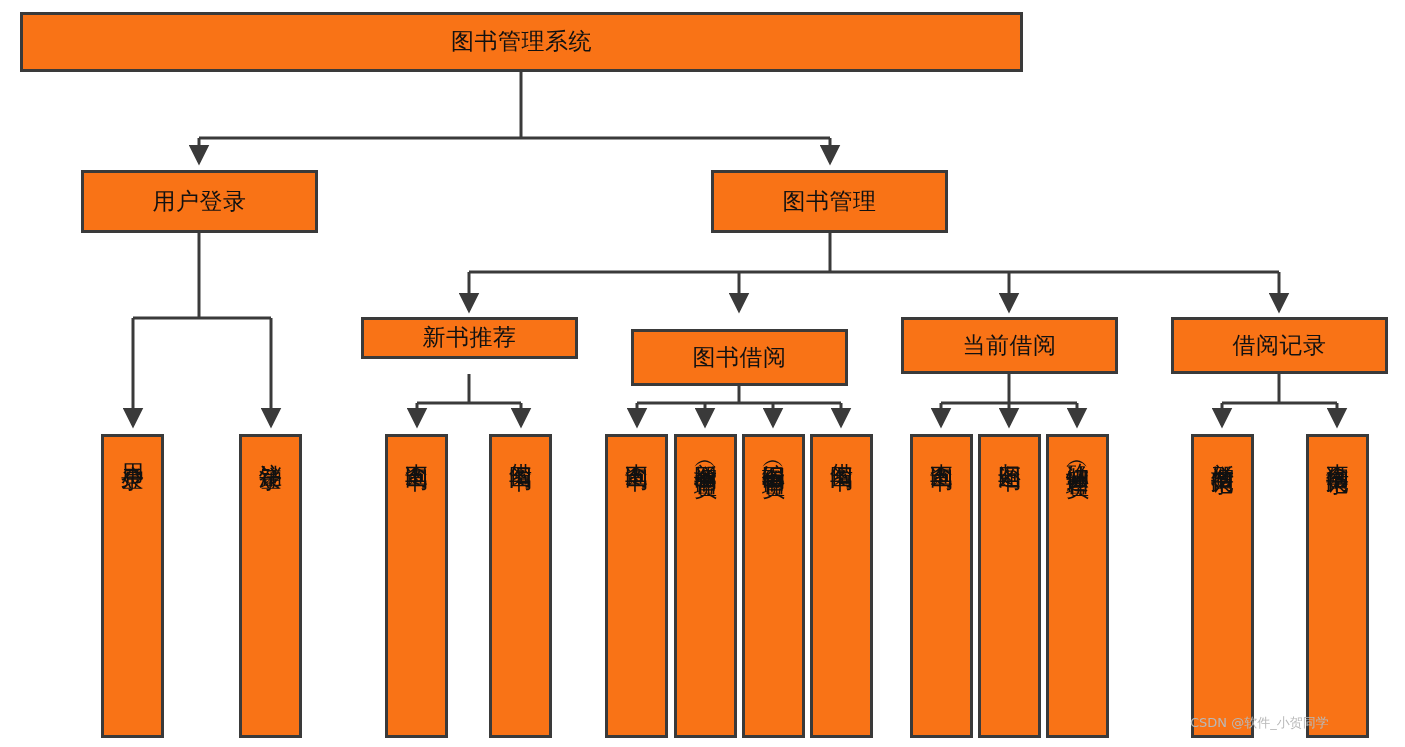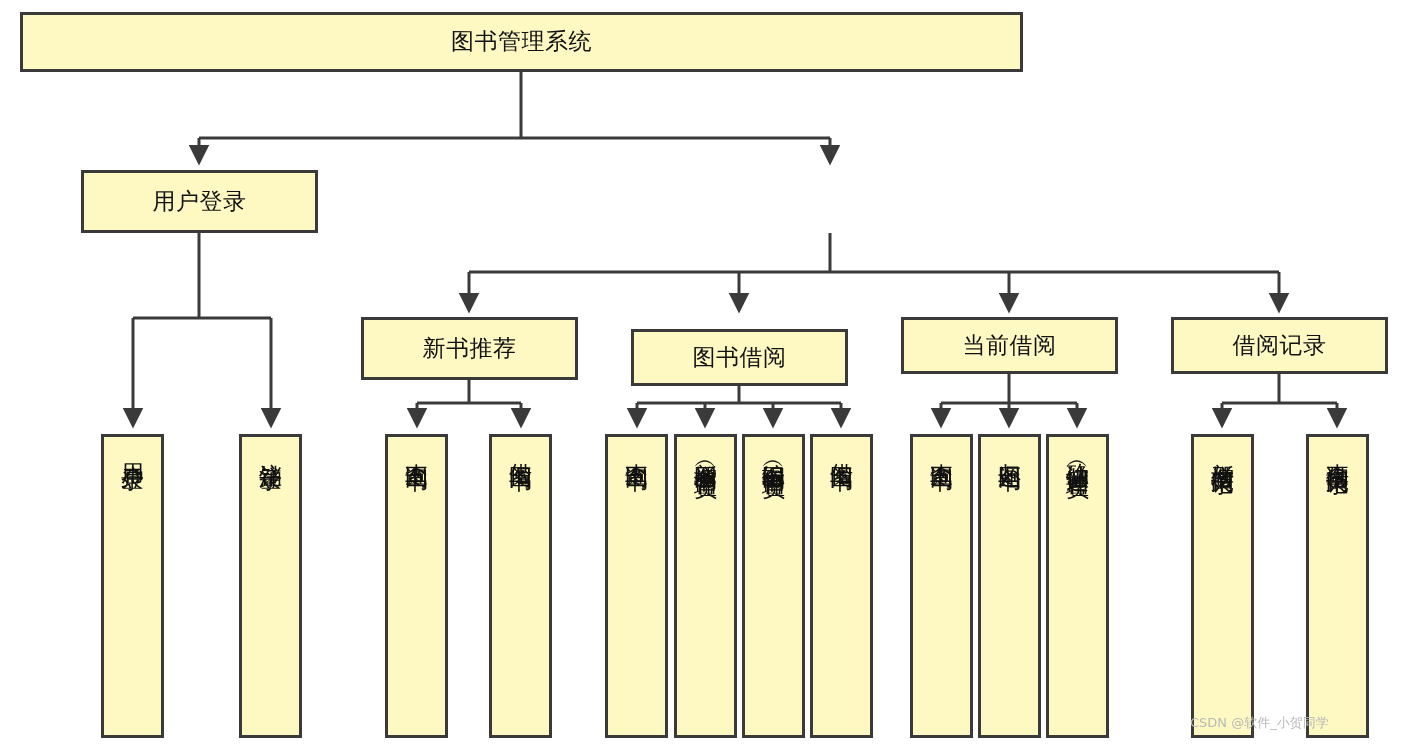--- a/index.html
+++ b/index.html
@@ -22,21 +22,21 @@
   svg#edges {
     position: absolute;
     left: 0;
     top: 0;
     width: 1405px;
     height: 747px;
   }
   .node {
     position: absolute;
     box-sizing: border-box;
-    background: #fef9c3;
+    background: #f97316;
     border: 3px solid #3a3a3a;
     display: flex;
     align-items: center;
     justify-content: center;
     overflow: hidden;
   }
   .node-label {
     color: #111111;
     font-size: 23px;
     line-height: 1.18;
@@ -124,22 +124,25 @@
   </svg>
 
   <div class="node horizontal" style="left:20px; top:12px; width:1003px; height:60px;">
     <span class="node-label">图书管理系统</span>
   </div>
 
   <div class="node horizontal" style="left:81px; top:170px; width:237px; height:63px;">
     <span class="node-label">用户登录</span>
   </div>
 
-
-  <div class="node horizontal" style="left:361px; top:317px; width:217px; height:63px;">
+  <div class="node horizontal" style="left:711px; top:170px; width:237px; height:63px;">
+    <span class="node-label">图书管理</span>
+  </div>
+
+  <div class="node horizontal" style="left:361px; top:317px; width:217px; height:42px;">
     <span class="node-label">新书推荐</span>
   </div>
 
   <div class="node horizontal" style="left:631px; top:329px; width:217px; height:57px;">
     <span class="node-label">图书借阅</span>
   </div>
 
   <div class="node horizontal" style="left:901px; top:317px; width:217px; height:57px;">
     <span class="node-label">当前借阅</span>
   </div>

